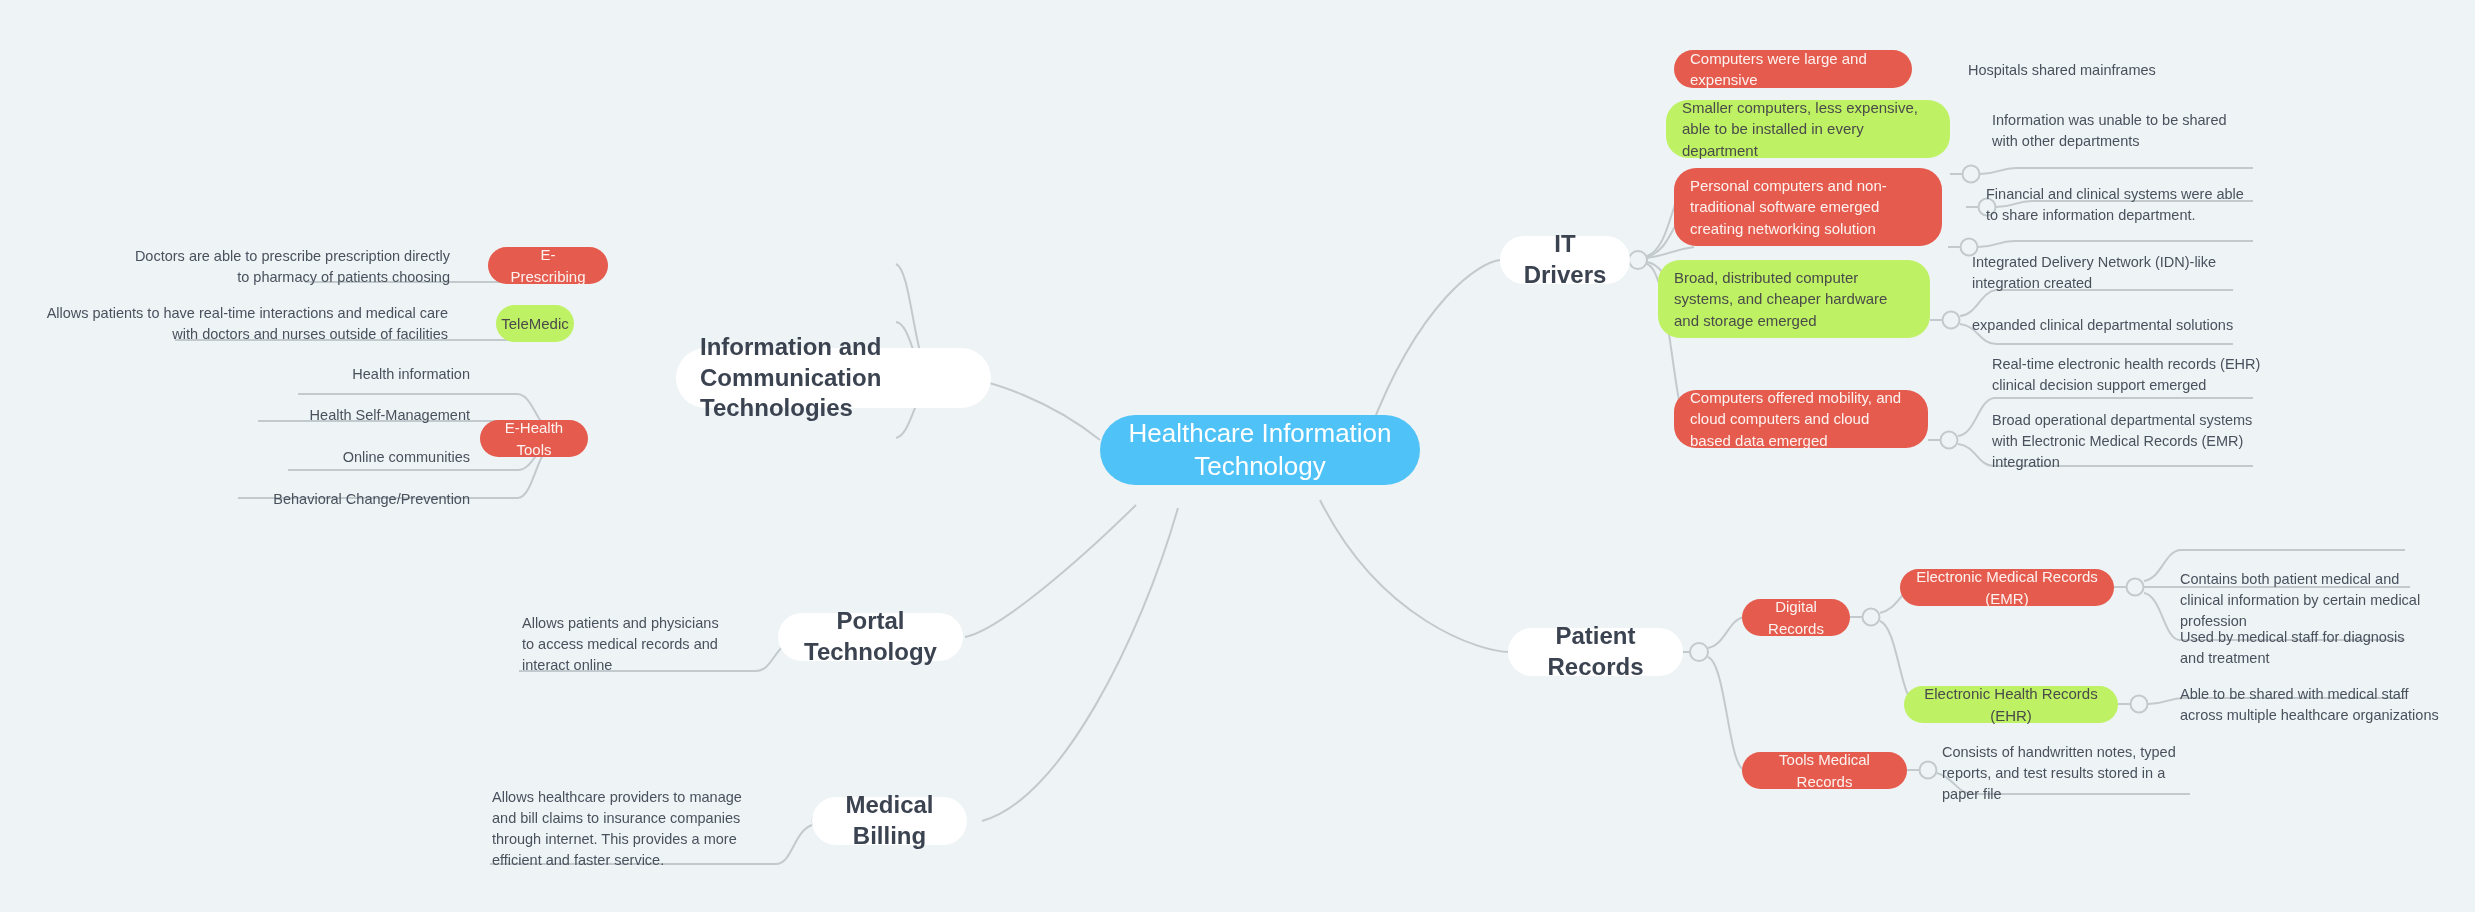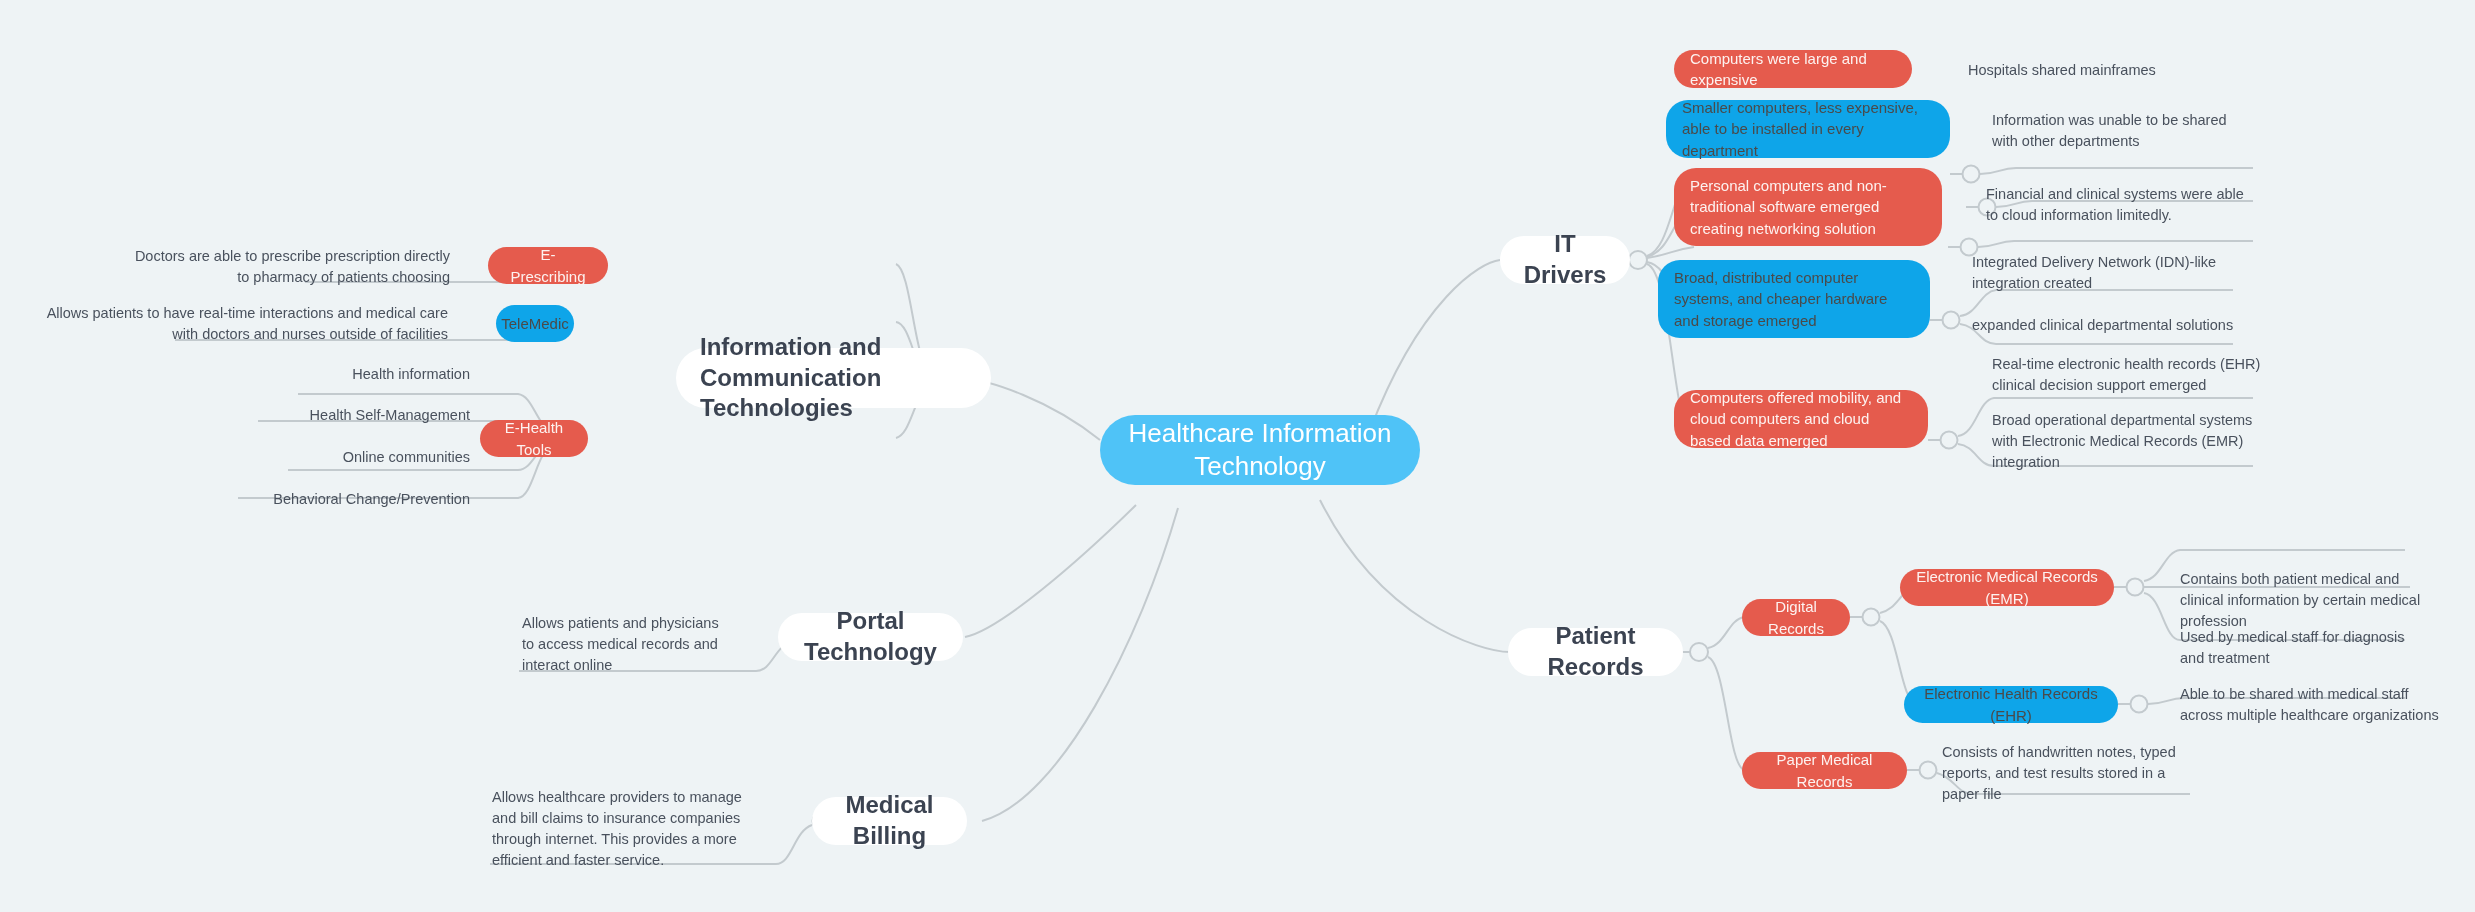--- a/index.html
+++ b/index.html
@@ -59,21 +59,21 @@
   .pill {
     border-radius: 22px;
     font-size: 15px;
     font-weight: 400;
     padding: 9px 16px;
     text-align: left;
     justify-content: flex-start;
     line-height: 1.42;
   }
   .pill.red    { background: #e55b4d; color: #fdf2f0; }
-  .pill.yellow { background: #0ea5e9; color: #4a4a4a; }
+  .pill.yellow { background: #bef264; color: #4a4a4a; }
   .pill.center { text-align: center; justify-content: center; }
 
   
   .leaf {
     position: absolute;
     color: #49515d;
     font-size: 14.5px;
     line-height: 1.46;
     text-align: left;
   }
@@ -273,21 +273,21 @@
 
   <div class="leaf" style="left:1968px; top:60px; width:300px;">
     <span>Hospitals shared mainframes</span>
   </div>
 
   <div class="leaf" style="left:1992px; top:110px; width:262px;">
     <span>Information was unable to be shared with other departments</span>
   </div>
 
   <div class="leaf" style="left:1986px; top:184px; width:265px;">
-    <span>Financial and clinical systems were able to cloud information limitedly.</span>
+    <span>Financial and clinical systems were able to share information department.</span>
   </div>
 
   <div class="leaf" style="left:1972px; top:252px; width:250px;">
     <span>Integrated Delivery Network (IDN)-like integration created</span>
   </div>
 
   <div class="leaf" style="left:1972px; top:315px; width:275px;">
     <span>expanded clinical departmental solutions</span>
   </div>
 
@@ -297,21 +297,21 @@
 
   <div class="leaf" style="left:1992px; top:410px; width:275px;">
     <span>Broad operational departmental systems with Electronic Medical Records (EMR) integration</span>
   </div>
 
   <div class="node pill red center" style="left:1742px; top:599px; width:108px; height:37px;">
     <span>Digital Records</span>
   </div>
 
   <div class="node pill red center" style="left:1742px; top:752px; width:165px; height:37px;">
-    <span>Paper Medical Records</span>
+    <span>Tools Medical Records</span>
   </div>
 
   <div class="node pill red center" style="left:1900px; top:569px; width:214px; height:37px;">
     <span>Electronic Medical Records (EMR)</span>
   </div>
 
   <div class="node pill yellow center" style="left:1904px; top:686px; width:214px; height:37px;">
     <span>Electronic Health Records (EHR)</span>
   </div>
 

